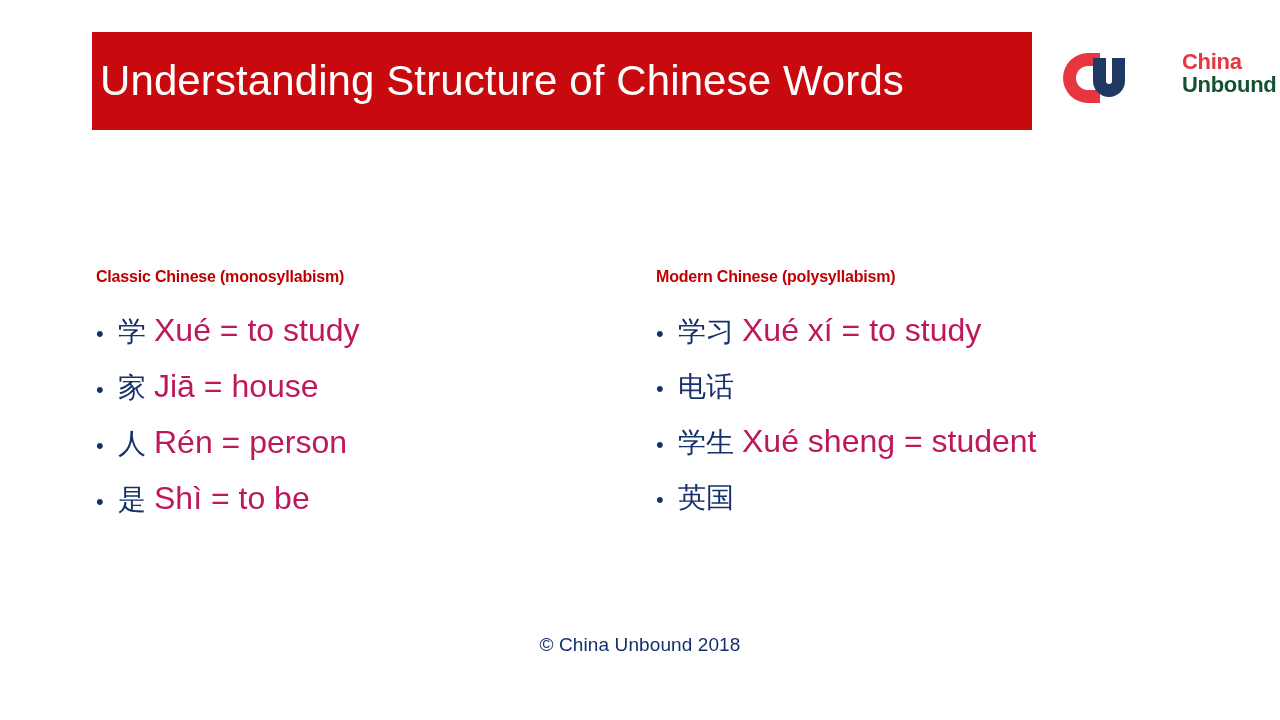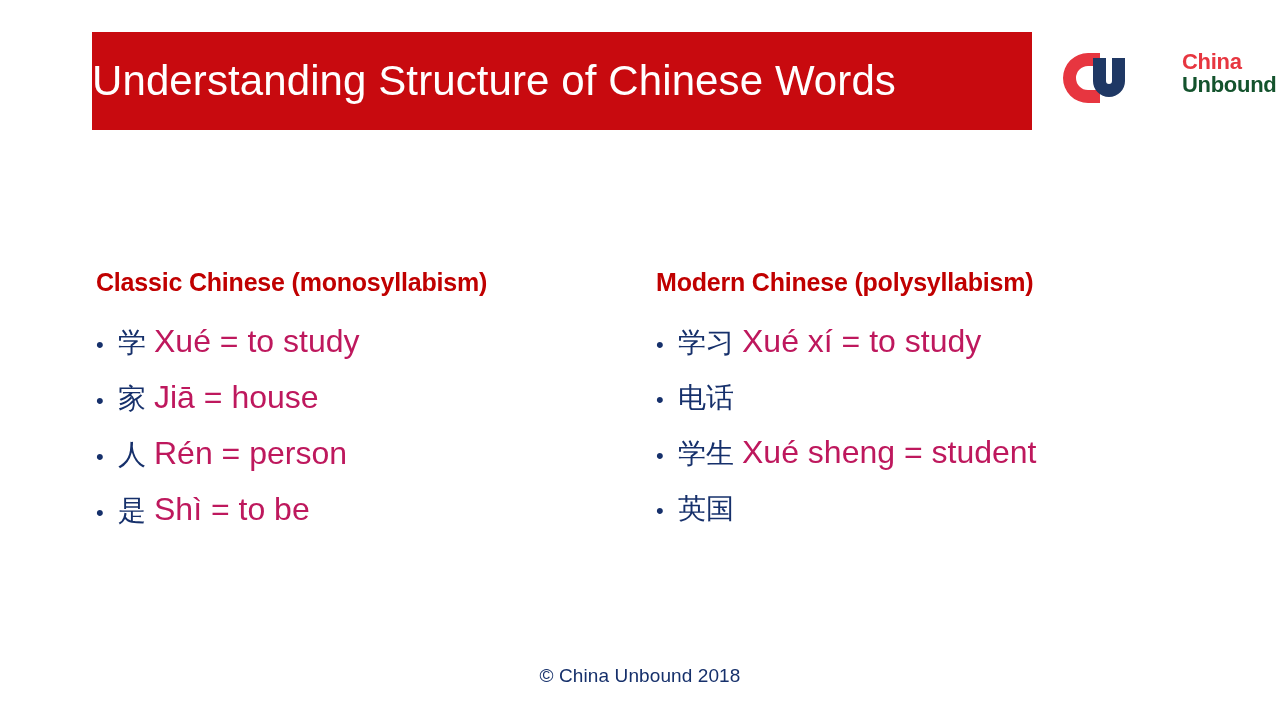--- a/index.html
+++ b/index.html
@@ -32,21 +32,21 @@
     background: #C80A0F;
     display: flex;
     align-items: center;
   }
   .title-text {
     color: #ffffff;
     font-size: 42px;
     font-weight: 400;
     letter-spacing: 0.1px;
     line-height: 1.05;
-    padding-left: 0;
+    padding-left: 8px;
     white-space: nowrap;
     font-family: "Liberation Sans", "DejaVu Sans", sans-serif;
   }
 
   
   .logo {
     position: absolute;
     left: 1060px;
     top: 48px;
     width: 200px;
@@ -97,21 +97,21 @@
   
   .col {
     position: absolute;
     top: 268px;
   }
   .col-left  { left: 96px;  width: 545px; }
   .col-right { left: 656px; width: 600px; }
 
   .col-heading {
     color: #C00000;
-    font-size: 25px;
+    font-size: 16px;
     font-weight: bold;
     letter-spacing: -0.2px;
     margin: 0 0 18px 0;
     white-space: nowrap;
   }
 
   .bullet-list {
     list-style: none;
     margin: 0;
     padding: 0;
@@ -139,21 +139,21 @@
   }
   .bullet-gloss {
     font-size: 32px;
     color: #be185d;
   }
 
   
   .footer {
     position: absolute;
     left: 0;
-    top: 665px;
+    top: 634px;
     width: 1280px;
     text-align: center;
     color: #16306B;
     font-size: 19px;
     letter-spacing: 0.1px;
   }
 </style>
 </head>
 <body>
 

